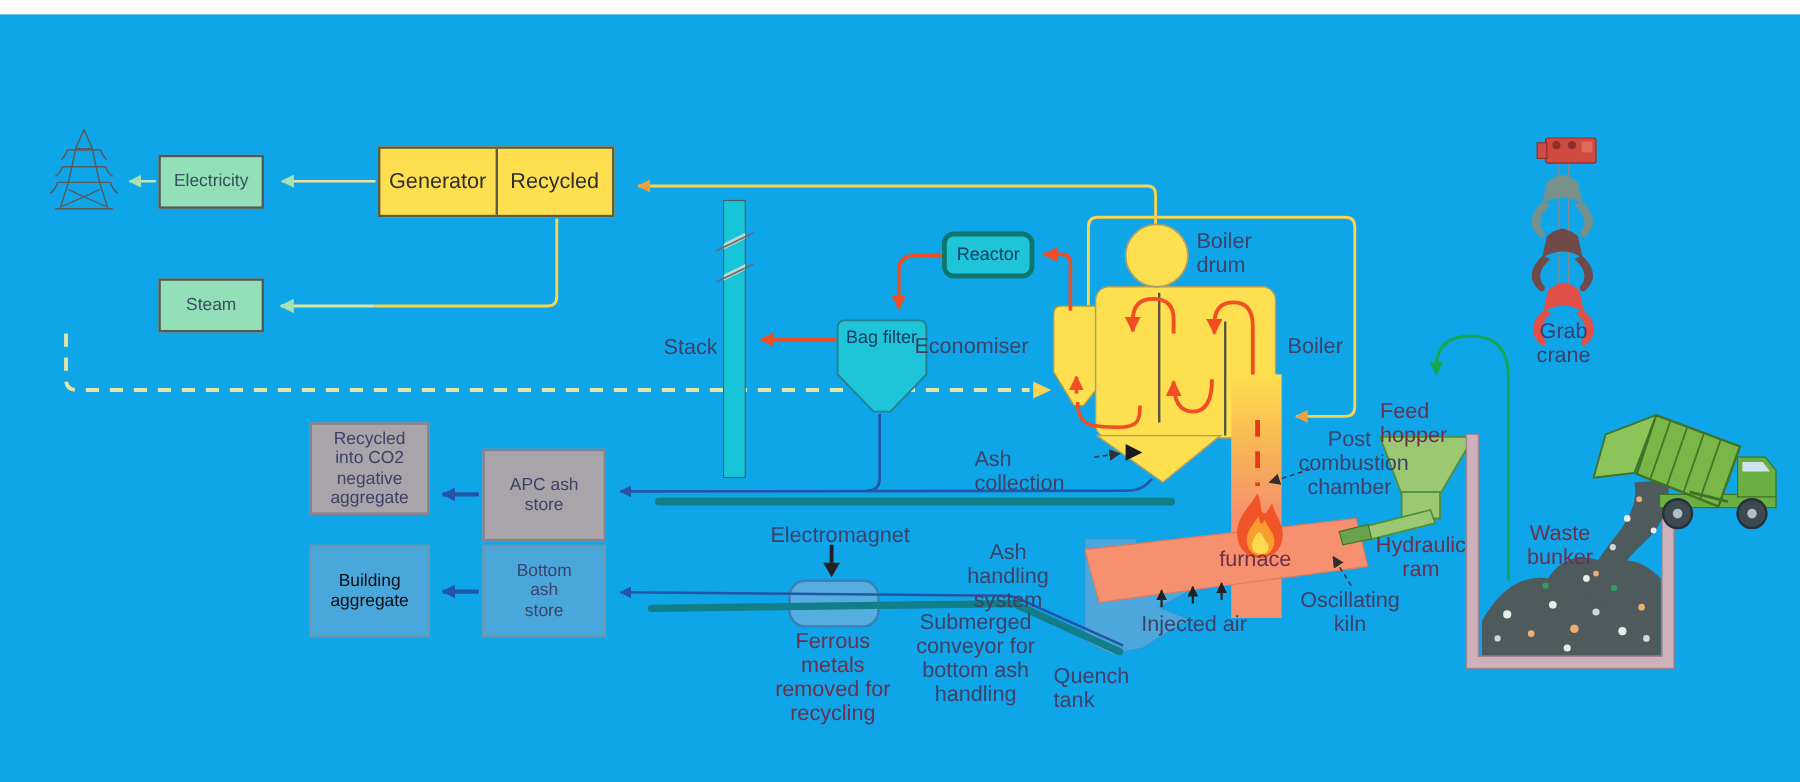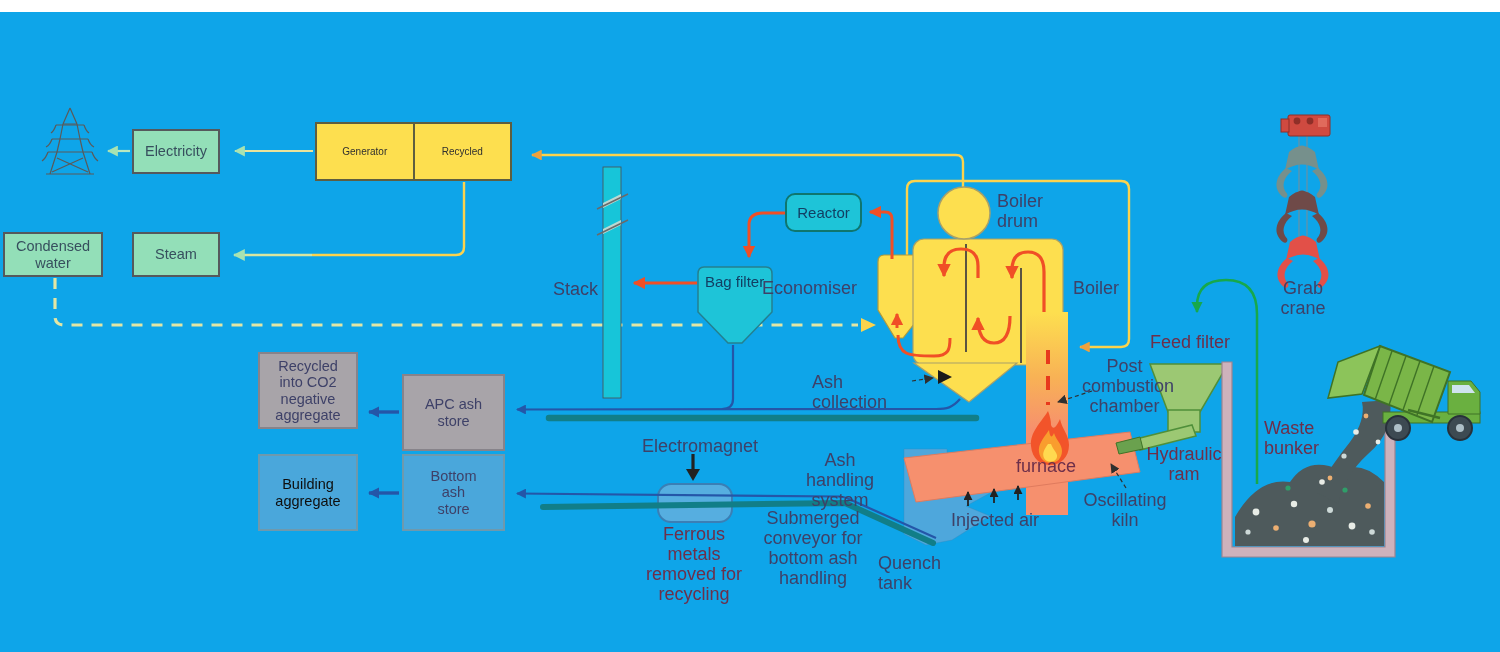--- a/index.html
+++ b/index.html
@@ -8,23 +8,23 @@
   #stage svg{position:absolute;left:0;top:0;}
   .lbl{position:absolute;font-size:18px;line-height:1.12;color:#3e4168;white-space:normal;}
   .maroon{color:#6d2f4a;}
   .box{position:absolute;display:flex;align-items:center;justify-content:center;text-align:center;
        border:2px solid #55595c;font-size:14.5px;line-height:1.12;color:#374f5e;box-sizing:border-box;}
   .green{background:#93dfb8;}
   .gray{background:#a8a4a9;border-color:#87838a;color:#3e4168;}
   .blue{background:#4aa7db;border-color:#6e99ad;color:#3e4168;}
   .blue.blacktxt{color:#0e0e0e;}
   .combo{position:absolute;display:flex;box-sizing:border-box;border:2px solid #5e5e40;background:#fddf4f;}
-  .combo .cell{flex:1;display:flex;align-items:center;justify-content:center;font-size:10px;color:#2f2f2f;}
+  .combo .cell{flex:1;display:flex;align-items:center;justify-content:center;font-size:18px;color:#2f2f2f;}
   .combo .cell+.cell{border-left:2px solid #5e5e40;}
-  .reactor{position:absolute;background:#1ec4d8;border:2px solid #0f766e;border-radius:10px;
+  .reactor{position:absolute;background:#1ec4d8;border:4px solid #0f766e;border-radius:10px;
            display:flex;align-items:center;justify-content:center;font-size:15px;color:#123f63;box-sizing:border-box;}
   .shapetxt{position:absolute;font-size:15px;line-height:1.05;color:#123f63;}
 </style>
 </head>
 <body>
 
 <div id="stage">
 
 <svg width="1500" height="652" viewBox="0 0 1500 652">
   <defs>
@@ -212,41 +212,40 @@
     <path d="M994,491 V477" marker-end="url(#m-bk2)"></path>
     <path d="M1018,488 V474" marker-end="url(#m-bk2)"></path>
   </g>
 </svg>
 
 <div class="box green" style="left:132px;top:117px;width:88px;height:45px">Electricity</div>
 <div class="combo" style="left:315px;top:110px;width:197px;height:59px">
   <div class="cell">Generator</div>
   <div class="cell">Recycled</div>
 </div>
-<div class="box green" style="left:3px;top:220px;width:100px;height:45px;padding:0 6px">Condensed water</div>
 <div class="box green" style="left:132px;top:220px;width:88px;height:45px">Steam</div>
 <div class="box gray" style="left:258px;top:340px;width:100px;height:77px;padding:0 7px">Recycled into CO2 negative aggregate</div>
 <div class="box blue blacktxt" style="left:258px;top:442px;width:100px;height:77px;padding:0 10px">Building aggregate</div>
 <div class="box gray" style="left:402px;top:362px;width:103px;height:77px;padding:0 16px">APC ash store</div>
 <div class="box blue" style="left:402px;top:442px;width:103px;height:77px;padding:0 20px">Bottom ash store</div>
 <div class="reactor" style="left:785px;top:181px;width:77px;height:39px">Reactor</div>
 <div class="shapetxt" style="left:705px;top:262px;width:60px">Bag filter</div>
 
 <div class="lbl" style="left:540px;top:267px;width:58px;text-align:right">Stack</div>
 <div class="lbl" style="left:762px;top:266px;width:112px">Economiser</div>
 <div class="lbl" style="left:997px;top:179px;width:50px">Boiler drum</div>
 <div class="lbl" style="left:1073px;top:266px;width:60px">Boiler</div>
 <div class="lbl" style="left:812px;top:360px;width:110px">Ash collection</div>
 <div class="lbl" style="left:1082px;top:344px;width:85px;text-align:center">Post combustion chamber</div>
 <div class="lbl maroon" style="left:1010px;top:444px;width:72px;text-align:center">furnace</div>
 <div class="lbl" style="left:950px;top:498px;width:90px;text-align:center">Injected air</div>
 <div class="lbl" style="left:1080px;top:478px;width:90px;text-align:center">Oscillating kiln</div>
 <div class="lbl maroon" style="left:1146px;top:432px;width:76px;text-align:center">Hydraulic ram</div>
-<div class="lbl maroon" style="left:1150px;top:320px;width:95px">Feed filter</div>
-<div class="lbl" style="left:1272px;top:266px;width:62px;text-align:center">Grab crane</div>
-<div class="lbl maroon" style="left:1264px;top:406px;width:72px;text-align:left">Waste bunker</div>
+<div class="lbl maroon" style="left:1150px;top:320px;width:95px">Feed hopper</div>
+<div class="lbl" style="left:1272px;top:254px;width:62px;text-align:center">Grab crane</div>
+<div class="lbl maroon" style="left:1264px;top:422px;width:72px;text-align:center">Waste bunker</div>
 <div class="lbl" style="left:878px;top:541px;width:96px">Quench tank</div>
 <div class="lbl" style="left:790px;top:438px;width:100px;text-align:center">Ash handling system</div>
 <div class="lbl" style="left:760px;top:496px;width:106px;text-align:center">Submerged conveyor for bottom ash handling</div>
 <div class="lbl" style="left:642px;top:424px;width:104px;text-align:center">Electromagnet</div>
 <div class="lbl maroon" style="left:638px;top:512px;width:112px;text-align:center">Ferrous metals removed for recycling</div>
 
 </div>
 
 </body></html>

